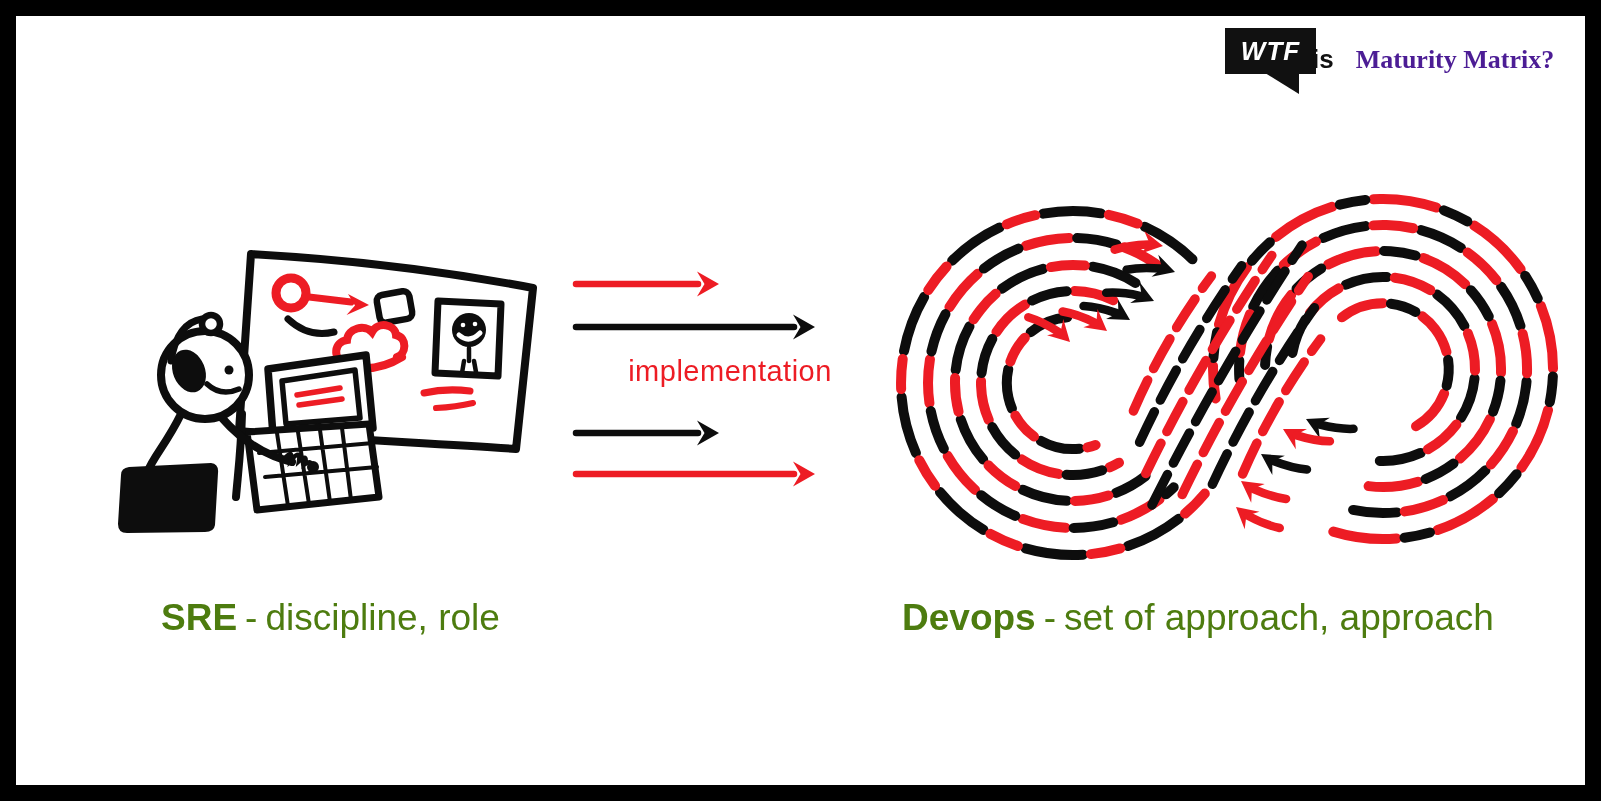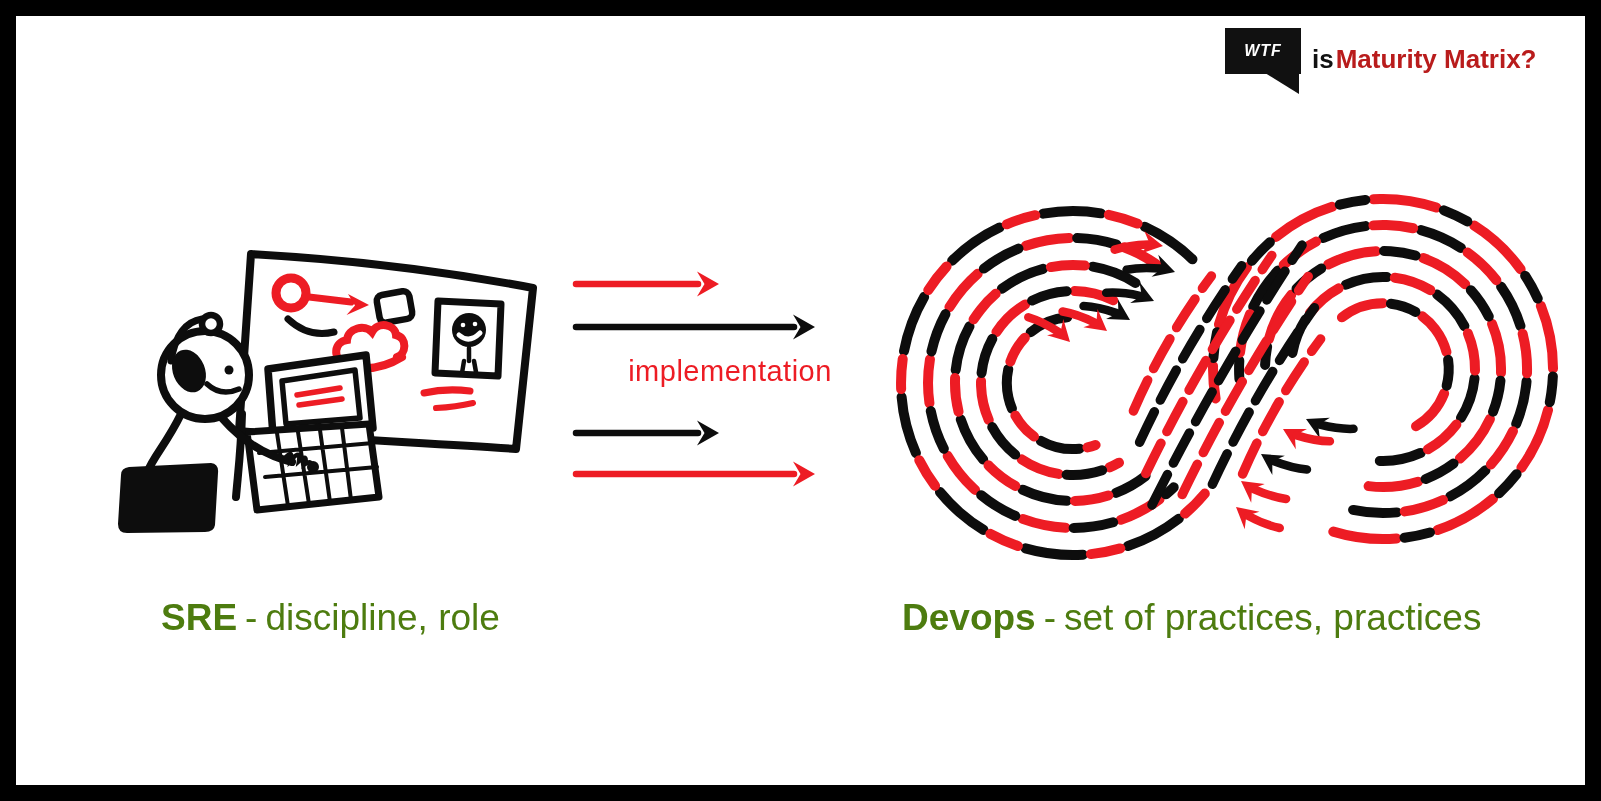--- a/index.html
+++ b/index.html
@@ -3,28 +3,28 @@
 <meta charset="utf-8">
 <style>
   html,body{margin:0;padding:0;background:#9a9a9a;}
   .frame{position:relative;width:1601px;height:801px;box-sizing:border-box;
     background:#ffffff;border:16px solid #000;overflow:hidden;
     font-family:"Liberation Sans", sans-serif;}
   svg{overflow:visible;display:block;}
   .abs{position:absolute;}
 
   
-  .wtf-box{position:absolute;left:1209px;top:12px;width:76px;height:46px;background:#111111;
-    color:#ffffff;font-weight:700;font-style:italic;font-size:16px;text-align:center;
+  .wtf-box{position:absolute;left:1209px;top:12px;width:91px;height:46px;background:#111111;
+    color:#ffffff;font-weight:700;font-style:italic;font-size:26px;text-align:center;
     line-height:46px;letter-spacing:1px;}
   .wtf-tail{position:absolute;left:1249px;top:57px;width:34px;height:21px;background:#111111;
     clip-path:polygon(0 0,100% 0,100% 100%);}
   .header-title{position:absolute;left:1296px;top:30px;font-size:26px;font-weight:700;
     white-space:nowrap;line-height:1;color:#111;}
-  .header-title .mm{color:#b91c1c;margin-left:2px;}
+  .header-title .mm{color:#4c1d95;margin-left:22px;font-family:Liberation Serif, serif;}
 
   
   .impl-label{position:absolute;left:549px;top:341px;width:330px;text-align:center;
     font-size:29px;line-height:1;color:#ed1c24;letter-spacing:.5px;}
 
   
   .caption{position:absolute;top:583px;font-size:37px;line-height:1;color:#4d7c0f;
     white-space:nowrap;}
   .caption .term{font-weight:700;}
   .caption .sep{margin:0 8px;}
@@ -199,15 +199,15 @@
           <path d="M0 0 L-21 -11.5 L-13.5 0 L-21 11.5 Z" fill="#ed1c24"></path>
           <path d="M-15 1 Q-34 5 -47 12" fill="none" stroke="#ed1c24" stroke-width="8.5" stroke-linecap="round"></path>
         </g>
       </g>
     </svg>
 
   <div class="caption cap-left">
     <span class="term">SRE</span><span class="sep">-</span><span class="desc">discipline, role</span>
   </div>
   <div class="caption cap-right">
-    <span class="term">Devops</span><span class="sep">-</span><span class="desc">set of practices, practices</span>
+    <span class="term">Devops</span><span class="sep">-</span><span class="desc">set of approach, approach</span>
   </div>
 </div>
 
 </body></html>

